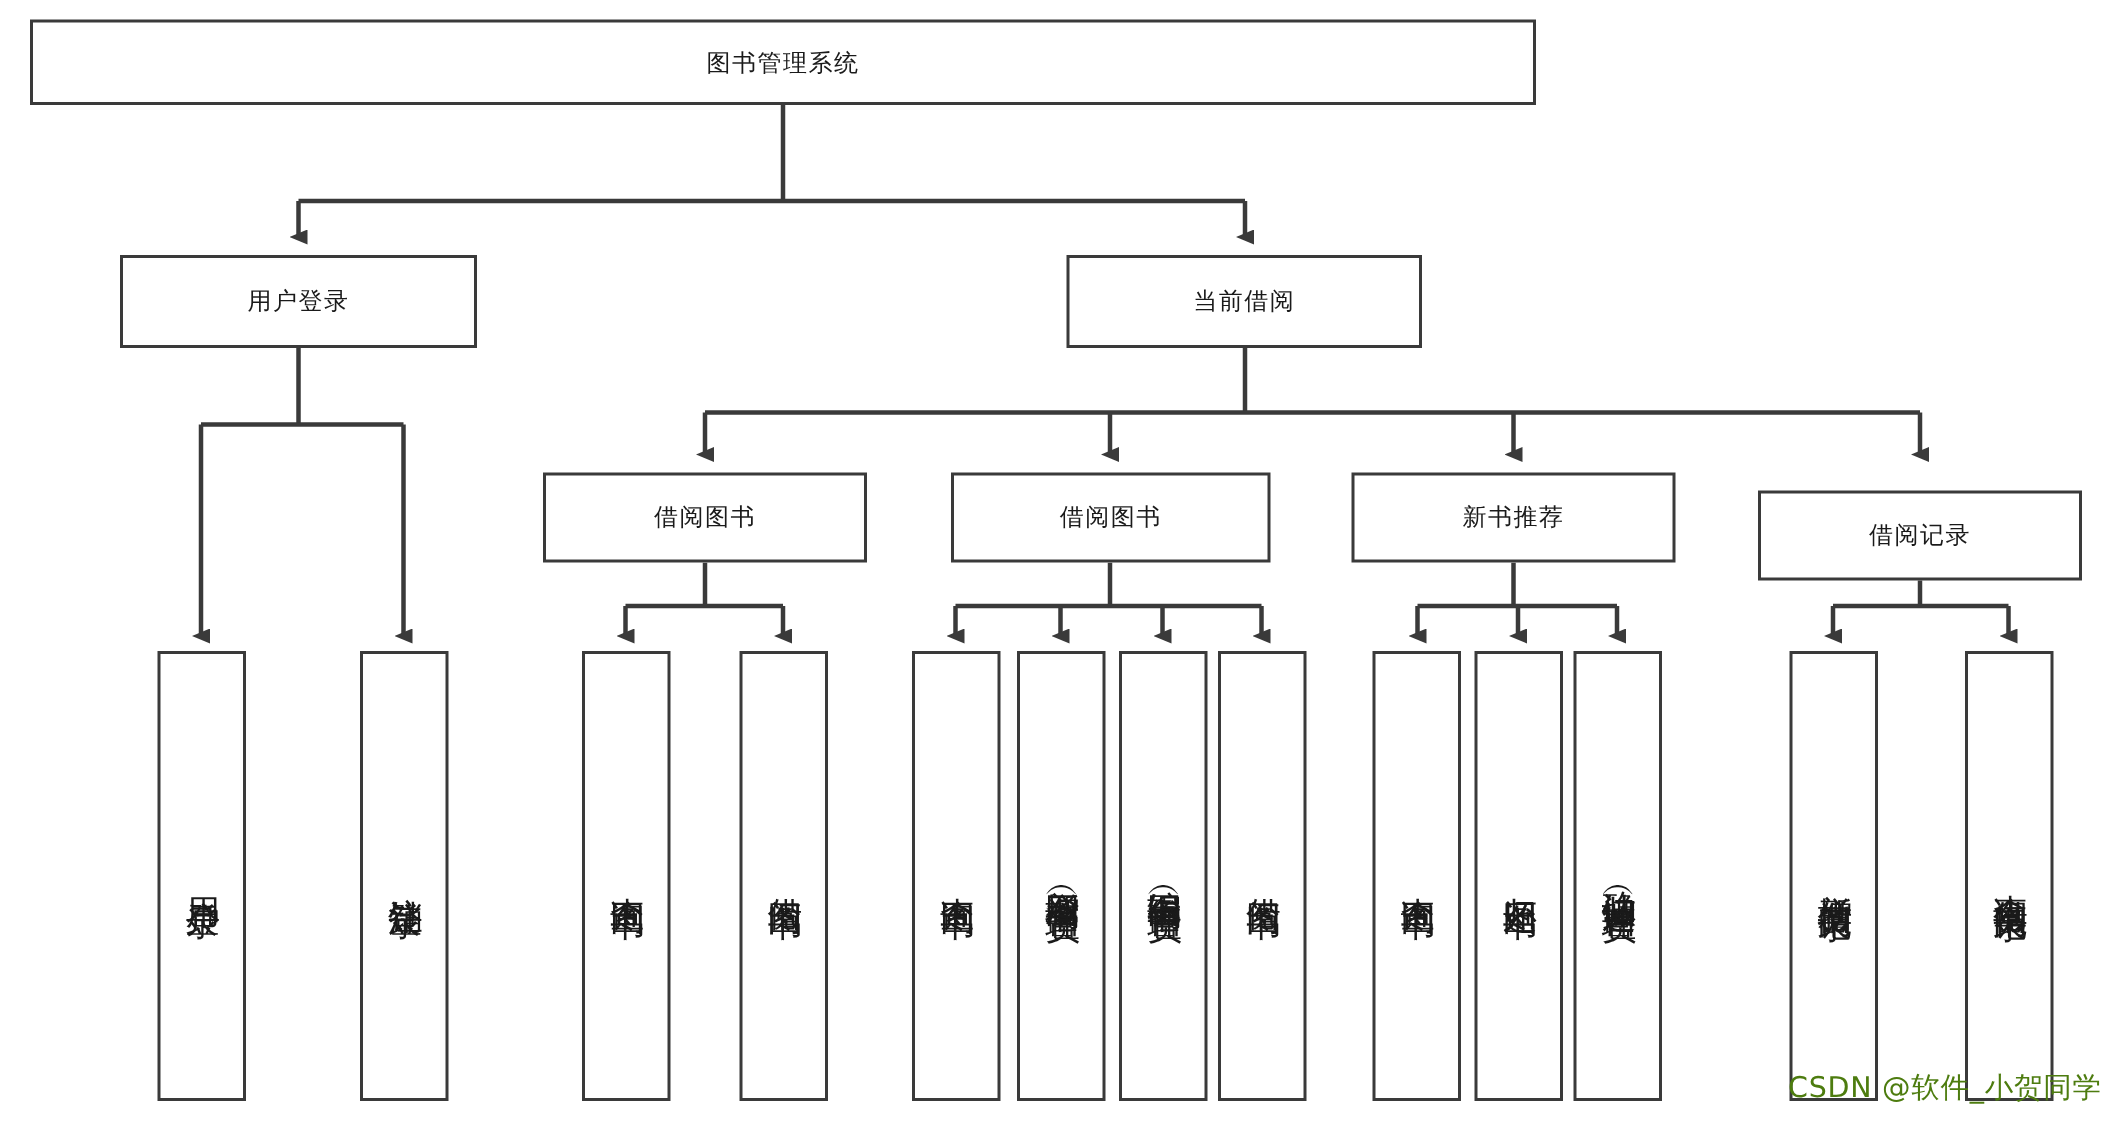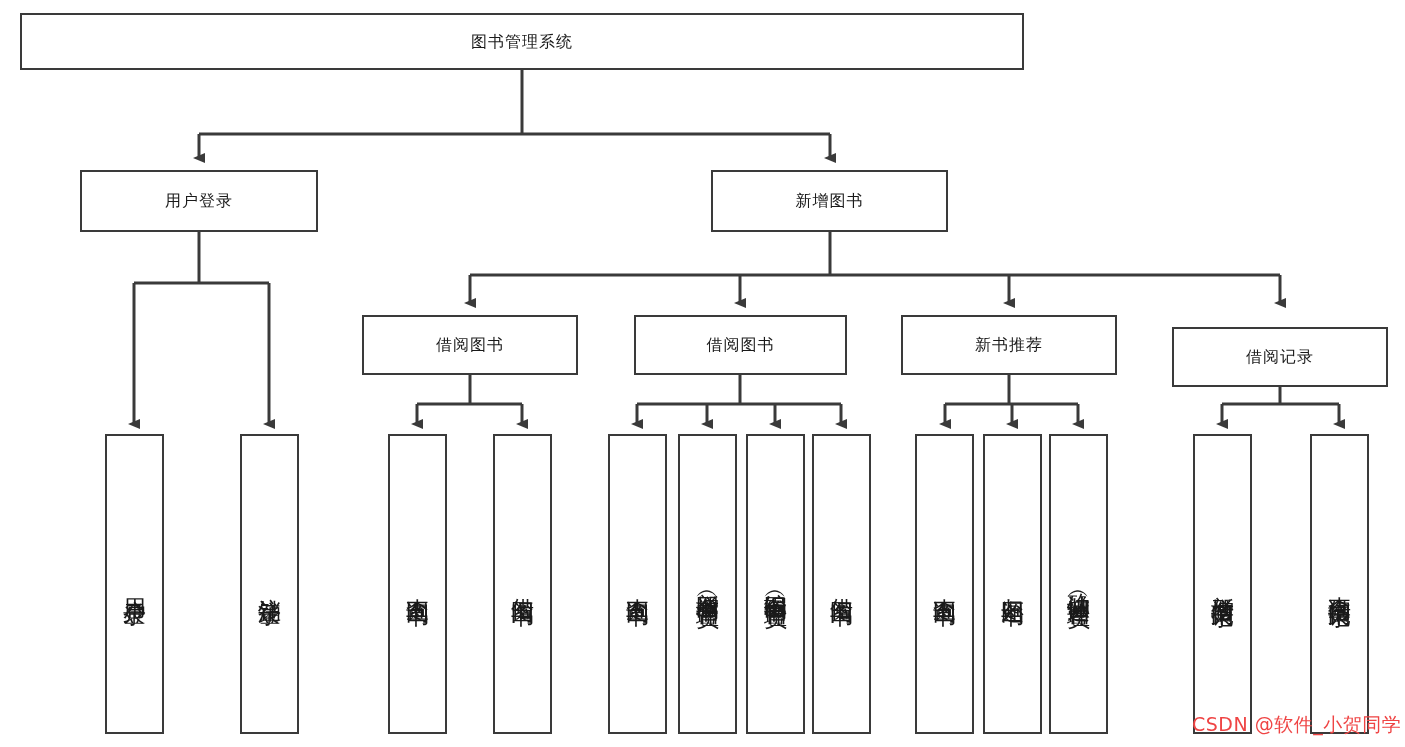--- a/index.html
+++ b/index.html
@@ -54,21 +54,21 @@
   .node.vert .vlabel {
     writing-mode: vertical-rl;
     text-orientation: upright;
     display: block;
   }
   .watermark {
     position: absolute;
     left: 1192px;
     top: 712px;
     font-size: 19px;
-    color: #ef4444;
+    color: #4d7c0f;
     letter-spacing: 0.5px;
     z-index: 5;
     white-space: nowrap;
   }
 </style>
 </head>
 <body>
 
 <div id="canvas">
 
@@ -123,21 +123,21 @@
   </svg>
 
   <div class="node horiz" style="left:20px; top:13px; width:1004px; height:57px;">
     <span>图书管理系统</span>
   </div>
 
   <div class="node horiz" style="left:80px; top:170px; width:238px; height:62px;">
     <span>用户登录</span>
   </div>
   <div class="node horiz" style="left:711px; top:170px; width:237px; height:62px;">
-    <span>新增图书</span>
+    <span>当前借阅</span>
   </div>
 
   <div class="node horiz" style="left:362px; top:315px; width:216px; height:60px;">
     <span>借阅图书</span>
   </div>
   <div class="node horiz" style="left:634px; top:315px; width:213px; height:60px;">
     <span>借阅图书</span>
   </div>
   <div class="node horiz" style="left:901px; top:315px; width:216px; height:60px;">
     <span>新书推荐</span>

